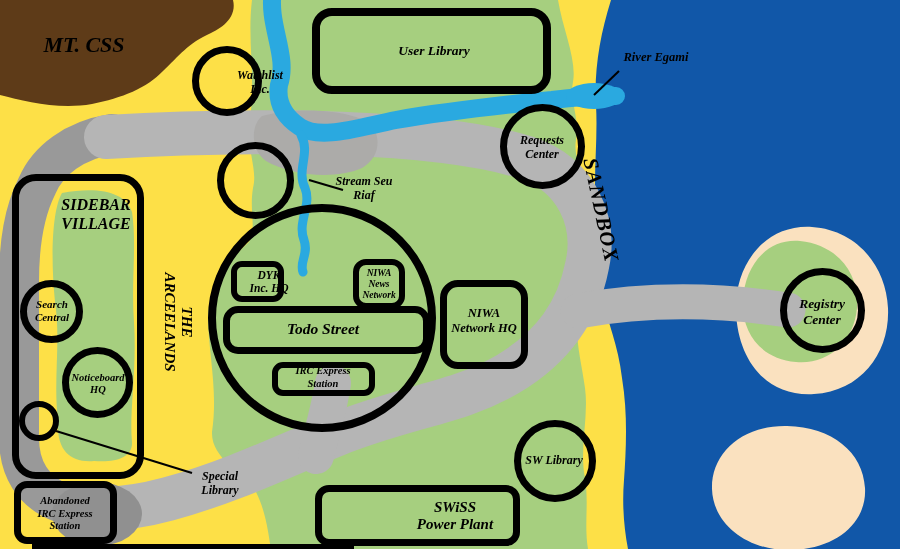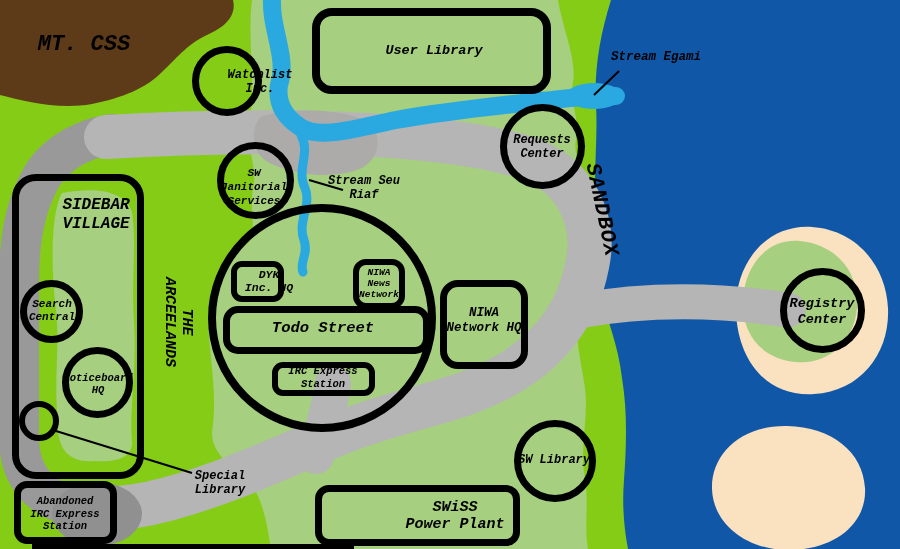--- a/index.html
+++ b/index.html
@@ -1,19 +1,19 @@
 <!DOCTYPE html>
 <html><head>
 <meta charset="utf-8">
 <style>
   html,body { margin:0; padding:0; background:#333; }
   #map {
     position:relative; width:900px; height:549px; overflow:hidden;
-    background:#84cc16;
-    font-family:Liberation Mono, monospace;
+    background:#fde047;
+    font-family:Liberation Serif, serif;
   }
   #terrain { position:absolute; left:0; top:0; }
   .shape {
     position:absolute; box-sizing:border-box;
     border:7px solid #000; background:transparent;
   }
   .circle { border-radius:50%; }
   .label {
     position:absolute; transform:translate(-50%,-50%);
     font-weight:bold; font-style:italic; color:#000;
@@ -110,29 +110,26 @@
   <div class="shape circle" style="left:62px;top:347px;width:71px;height:71px;"></div>
   <div class="shape circle" style="left:19px;top:401px;width:40px;height:40px;border-width:6px;"></div>
   <div class="shape" style="left:14px;top:481px;width:103px;height:63px;border-radius:13px;"></div>
   <div class="shape" style="left:315px;top:485px;width:205px;height:61px;border-radius:14px;"></div>
   <div class="shape circle" style="left:514px;top:420px;width:82px;height:82px;"></div>
   <div class="shape circle" style="left:780px;top:268px;width:85px;height:85px;"></div>
   <div style="position:absolute;left:32px;top:544px;width:322px;height:5px;background:#000;"></div>
 
   <div class="label" style="left:84px;top:45px;font-size:22px;">MT. CSS</div>
   <div class="label" style="left:434px;top:51px;font-size:13.5px;">User Library</div>
-  <div class="label" style="left:656px;top:57px;font-size:12.5px;">Stream Egami</div>
+  <div class="label" style="left:656px;top:57px;font-size:12.5px;">River Egami</div>
   <div class="label" style="left:228px;top:83px;font-size:12px;margin-left:32px;">Watchlist
 Inc.</div>
   <div class="label" style="left:542px;top:148px;font-size:12px;">Requests
 Center</div>
   <div class="label" style="left:601px;top:210px;font-size:21px;letter-spacing:1px;transform:translate(-50%,-50%) rotate(78deg);white-space:nowrap;">SANDBOX</div>
-  <div class="label" style="left:254px;top:188px;font-size:11px;line-height:1.25;">SW
-Janitorial
-Services</div>
   <div class="label" style="left:364px;top:189px;font-size:12px;">Stream Seu
 Riaf</div>
   <div class="label" style="left:269px;top:282px;font-size:11.5px;line-height:1.1;">DYK
 Inc. HQ</div>
   <div class="label" style="left:379px;top:284px;font-size:9.5px;line-height:1.15;">NIWA
 News
 Network</div>
   <div class="label" style="left:323px;top:329px;font-size:15.5px;">Todo Street</div>
   <div class="label" style="left:484px;top:320px;font-size:12.5px;">NIWA
 Network HQ</div>

